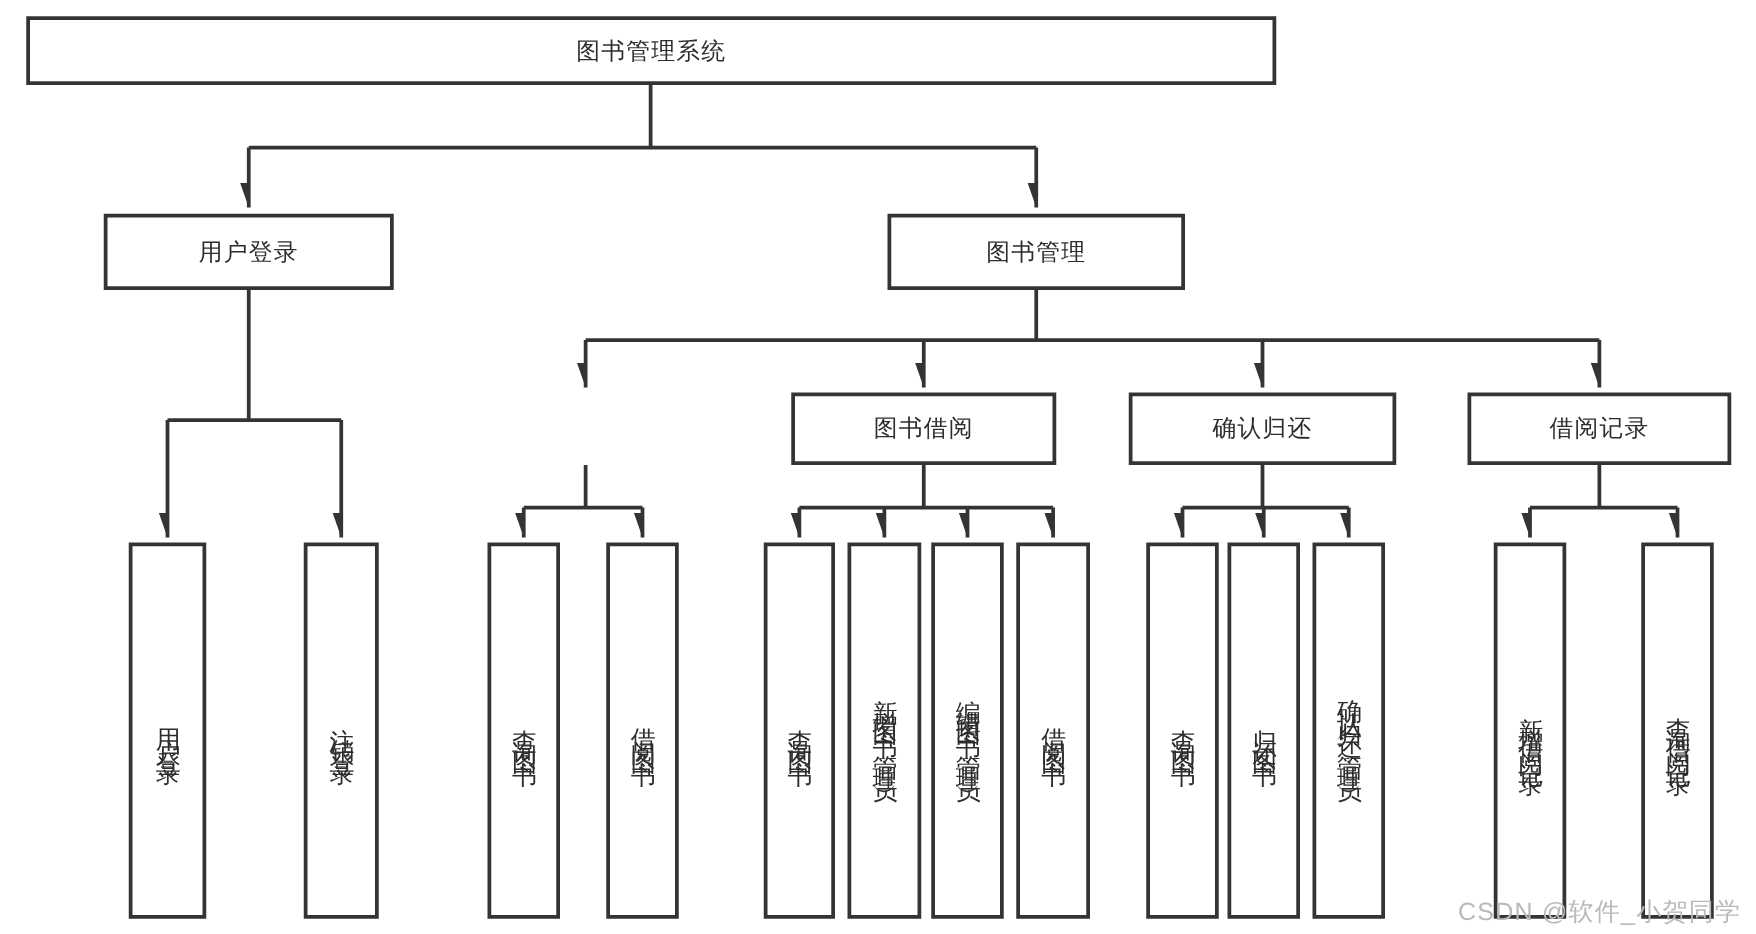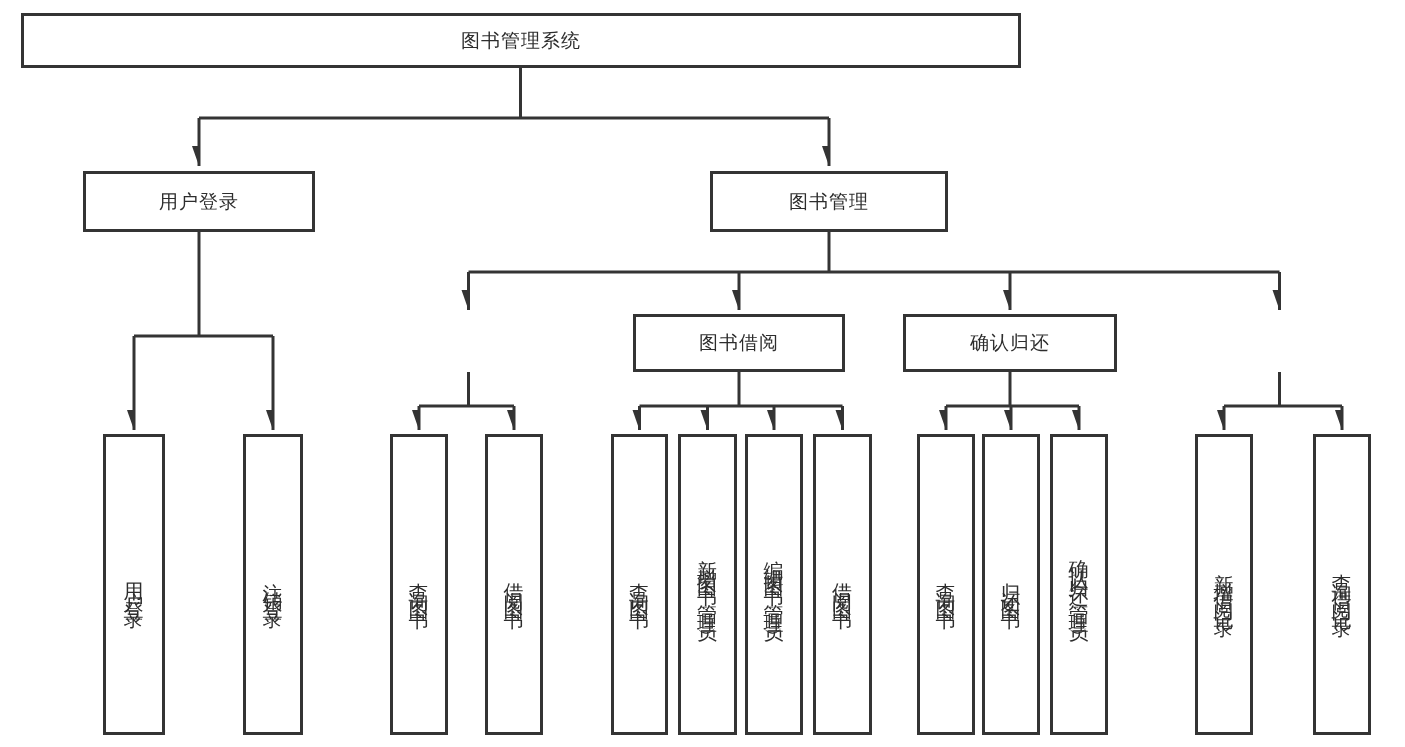--- a/index.html
+++ b/index.html
@@ -137,20 +137,23 @@
   <div class="box n-l2b">
     <span class="h-label">图书管理</span>
   </div>
 
   <div class="box n-l3b">
     <span class="h-label">图书借阅</span>
   </div>
   <div class="box n-l3c">
     <span class="h-label">确认归还</span>
   </div>
+  <div class="box n-l3d">
+    <span class="h-label">借阅记录</span>
+  </div>
 
   <div class="box leaf v-box n-f01">
     <span class="v-label">用户登录</span>
   </div>
   <div class="box leaf v-box n-f02">
     <span class="v-label">注销登录</span>
   </div>
 
   <div class="box leaf v-box n-f03">
     <span class="v-label">查询图书</span>
@@ -182,14 +185,15 @@
     <span class="v-label">确认归还（管理员）</span>
   </div>
 
   <div class="box leaf v-box n-f12">
     <span class="v-label">新增借阅记录</span>
   </div>
   <div class="box leaf v-box n-f13">
     <span class="v-label">查询借阅记录</span>
   </div>
 
+  <div class="watermark">CSDN @软件_小贺同学</div>
 
 </div>
 
 </body></html>

